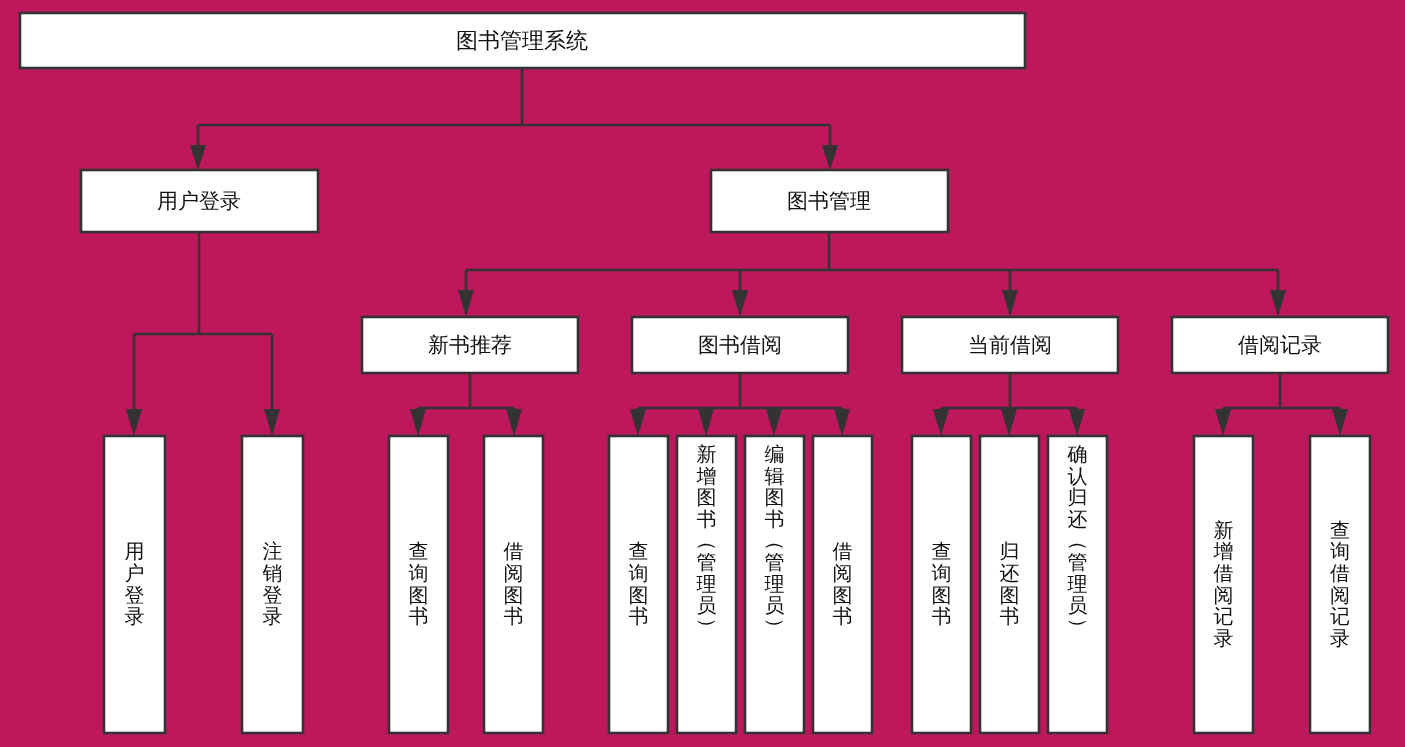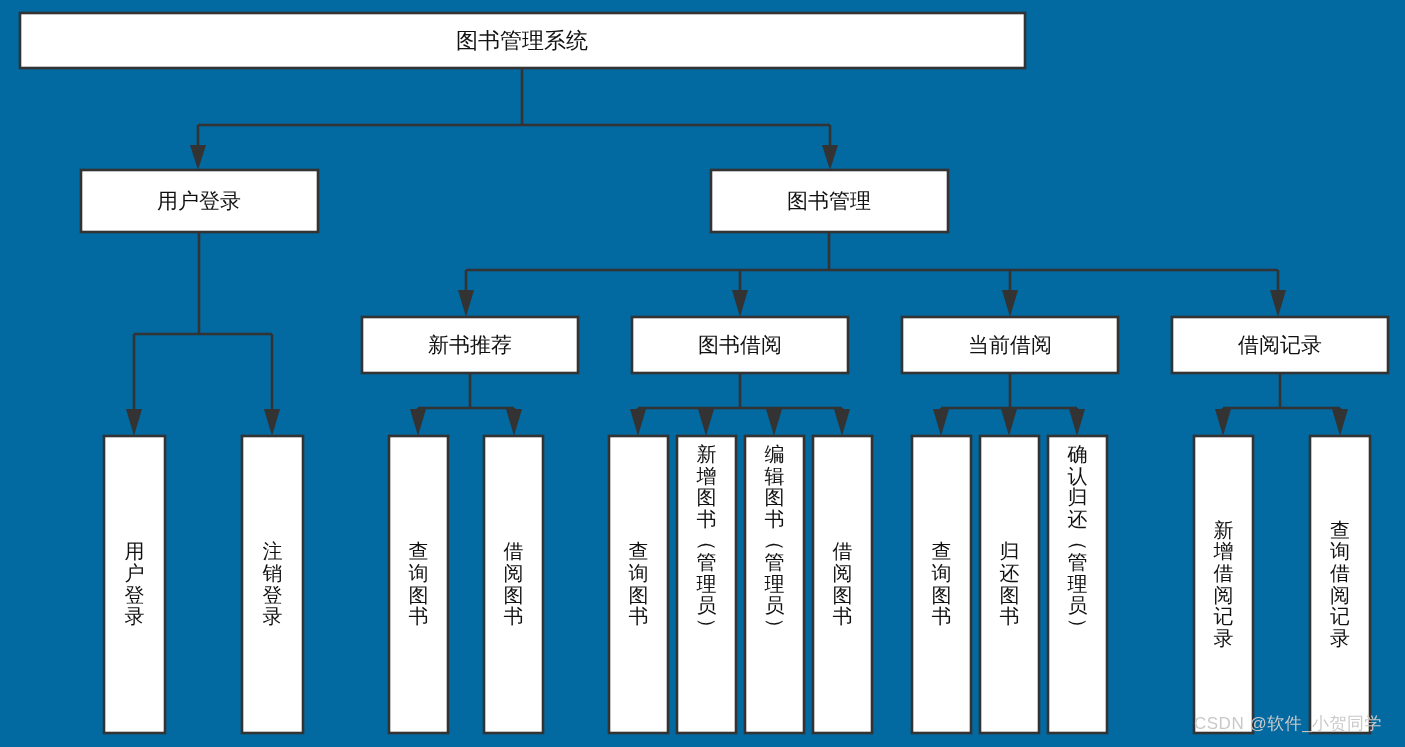--- a/index.html
+++ b/index.html
@@ -10,21 +10,21 @@
   body {
     width: 1405px;
     height: 747px;
     font-family: "Liberation Sans", "DejaVu Sans", sans-serif;
     overflow: hidden;
   }
   #diagram-root {
     position: relative;
     width: 1405px;
     height: 747px;
-    background: #0369a1;
+    background: #be185d;
   }
   svg.flow {
     position: absolute;
     left: 0;
     top: 0;
     width: 1405px;
     height: 747px;
   }
   .node-box {
     fill: #ffffff;
@@ -212,14 +212,13 @@
   <div class="leaf-label" style="left:609px; top:436px; width:59px; height:297px;"><span class="ch">查</span><span class="ch">询</span><span class="ch">图</span><span class="ch">书</span></div>
   <div class="leaf-label" style="left:677px; top:436px; width:59px; height:297px; justify-content:flex-start; padding-top:8px; box-sizing:border-box;"><span class="ch">新</span><span class="ch">增</span><span class="ch">图</span><span class="ch">书</span><span class="rot">（</span><span class="ch">管</span><span class="ch">理</span><span class="ch">员</span><span class="rot">）</span></div>
   <div class="leaf-label" style="left:745px; top:436px; width:59px; height:297px; justify-content:flex-start; padding-top:8px; box-sizing:border-box;"><span class="ch">编</span><span class="ch">辑</span><span class="ch">图</span><span class="ch">书</span><span class="rot">（</span><span class="ch">管</span><span class="ch">理</span><span class="ch">员</span><span class="rot">）</span></div>
   <div class="leaf-label" style="left:813px; top:436px; width:59px; height:297px;"><span class="ch">借</span><span class="ch">阅</span><span class="ch">图</span><span class="ch">书</span></div>
   <div class="leaf-label" style="left:912px; top:436px; width:59px; height:297px;"><span class="ch">查</span><span class="ch">询</span><span class="ch">图</span><span class="ch">书</span></div>
   <div class="leaf-label" style="left:980px; top:436px; width:59px; height:297px;"><span class="ch">归</span><span class="ch">还</span><span class="ch">图</span><span class="ch">书</span></div>
   <div class="leaf-label" style="left:1048px; top:436px; width:59px; height:297px; justify-content:flex-start; padding-top:8px; box-sizing:border-box;"><span class="ch">确</span><span class="ch">认</span><span class="ch">归</span><span class="ch">还</span><span class="rot">（</span><span class="ch">管</span><span class="ch">理</span><span class="ch">员</span><span class="rot">）</span></div>
   <div class="leaf-label" style="left:1194px; top:436px; width:59px; height:297px;"><span class="ch">新</span><span class="ch">增</span><span class="ch">借</span><span class="ch">阅</span><span class="ch">记</span><span class="ch">录</span></div>
   <div class="leaf-label" style="left:1310px; top:436px; width:60px; height:297px;"><span class="ch">查</span><span class="ch">询</span><span class="ch">借</span><span class="ch">阅</span><span class="ch">记</span><span class="ch">录</span></div>
 
-  <div class="watermark">CSDN @软件_小贺同学</div>
 </div>
 
 </body></html>

